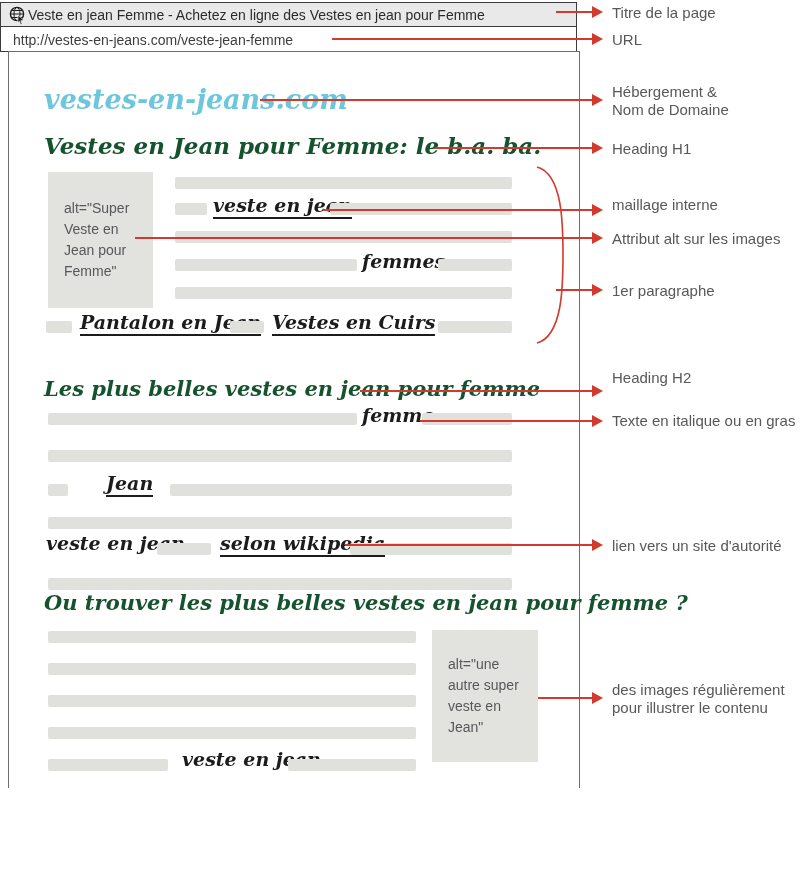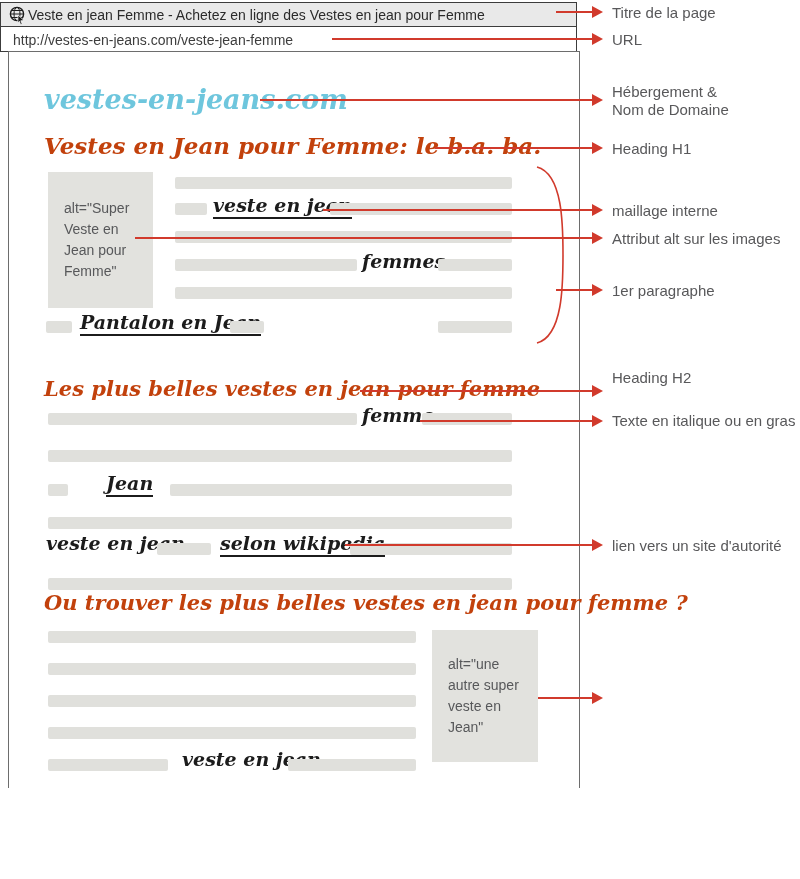--- a/index.html
+++ b/index.html
@@ -28,21 +28,21 @@
     position:absolute;left:8px;top:51px;width:572px;height:821px;
     background:#ffffff;border:1px solid #6d6d6d;box-sizing:border-box;
   }
   
   .script{
     position:absolute;font-family:"DejaVu Serif",serif;
     font-style:italic;font-weight:bold;white-space:nowrap;color:#1c1c1c;
   }
   .w20{font-size:19px;}
   .blue{color:#6ec6dd;font-size:27px;}
-  .red{color:#c2410c;}
+  .red{color:#14532d;}
   .h1s{font-size:23px;}
   .h2s{font-size:21px;}
   .ulink{border-bottom:2px solid #1c1c1c;padding-bottom:1px;cursor:pointer;}
   
   .bar{position:absolute;height:12px;background:#e0e0dc;border-radius:2px;}
   
   .imgph{
     position:absolute;background:#e2e2de;box-sizing:border-box;
     display:flex;align-items:center;
     font-size:14px;line-height:1.5;color:#57585a;
@@ -103,20 +103,21 @@
   <div class="bar" style="left:330px;top:203px;width:182px;"></div>
   <div class="bar" style="left:175px;top:231px;width:337px;"></div>
   <div class="bar" style="left:175px;top:259px;width:182px;"></div>
   <span class="script w20" style="left:362px;top:250px;">femmes</span>
   <div class="bar" style="left:438px;top:259px;width:74px;"></div>
   <div class="bar" style="left:175px;top:287px;width:337px;"></div>
 
   <div class="bar" style="left:46px;top:321px;width:26px;"></div>
   <span class="script w20 ulink" style="left:80px;top:311px;">Pantalon en Jean</span>
   <div class="bar" style="left:230px;top:321px;width:34px;"></div>
+  <span class="script w20 ulink" style="left:272px;top:311px;">Vestes en Cuirs</span>
   <div class="bar" style="left:438px;top:321px;width:74px;"></div>
 
   <svg class="bracket" width="38" height="182" viewBox="0 0 38 182">
     <path d="M3,3 C29,10 29,62 29,91 C29,120 29,172 3,179" fill="none" stroke="#d13a2c" stroke-width="1.6"></path>
   </svg>
 
   <span class="script red h2s" style="left:44px;top:376px;">Les plus belles vestes en jean pour femme</span>
   <div class="bar" style="left:48px;top:413px;width:309px;"></div>
   <span class="script w20" style="left:362px;top:404px;">femme</span>
   <div class="bar" style="left:422px;top:413px;width:90px;"></div>
@@ -163,21 +164,23 @@
   <div class="arr" style="left:420px;top:420px;width:172px;"></div>
   <div class="arr" style="left:345px;top:544px;width:247px;"></div>
   <div class="arr" style="left:538px;top:697px;width:54px;"></div>
   <div class="arr-l" style="left:282px;top:850px;width:316px;"></div>
 
   <div class="note" style="top:4px;">Titre de la page</div>
   <div class="note" style="top:31px;">URL</div>
   <div class="note" style="top:83px;">Hébergement &amp;
 Nom de Domaine</div>
   <div class="note" style="top:140px;">Heading H1</div>
-  <div class="note" style="top:202px;">maillage interne</div>
+  <div class="note" style="top:196px;">maillage interne</div>
   <div class="note" style="top:230px;">Attribut alt sur les images</div>
   <div class="note" style="top:282px;">1er paragraphe</div>
   <div class="note" style="top:369px;">Heading H2</div>
   <div class="note" style="top:537px;">lien vers un site d'autorité</div>
   <div class="note" style="top:412px;">Texte en italique ou en gras</div>
+  <div class="note" style="top:681px;">des images régulièrement
+pour illustrer le contenu</div>
   <div class="note" style="top:842px;">min. 500 mots</div>
 
 </div>
 
 </body></html>

